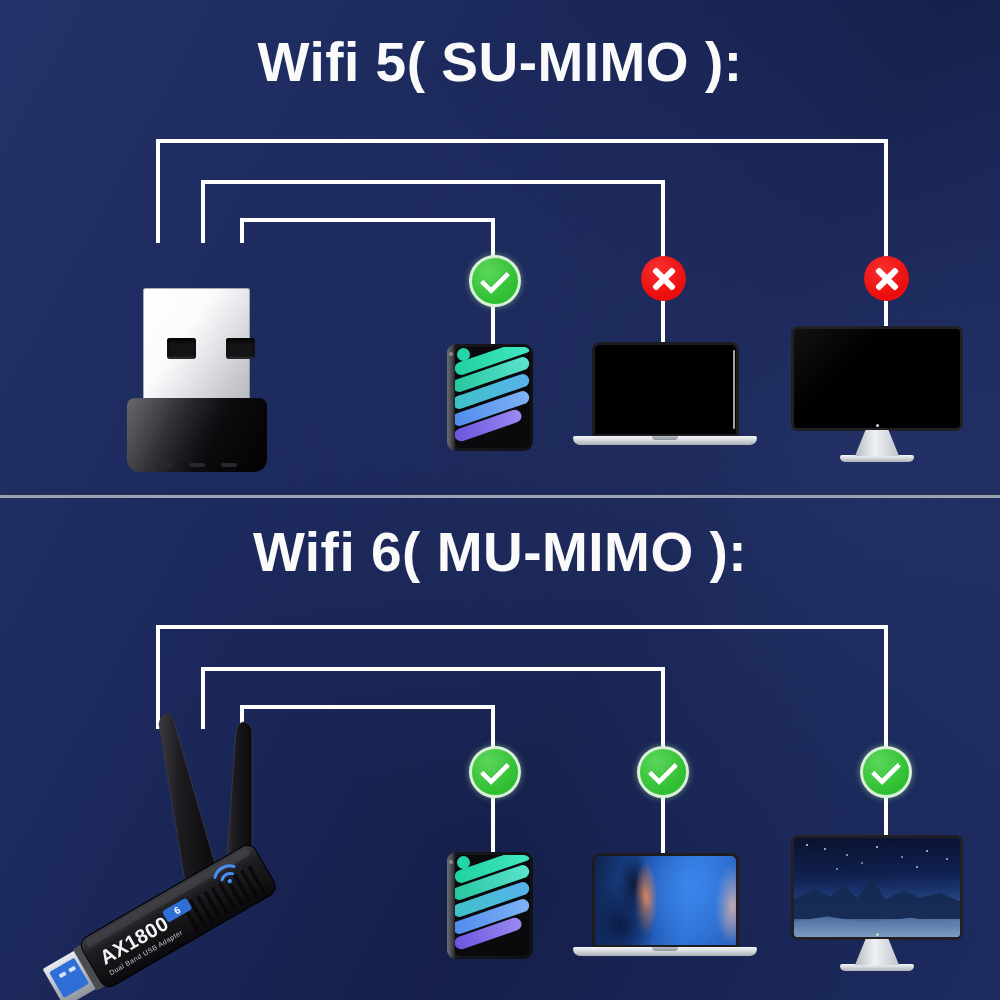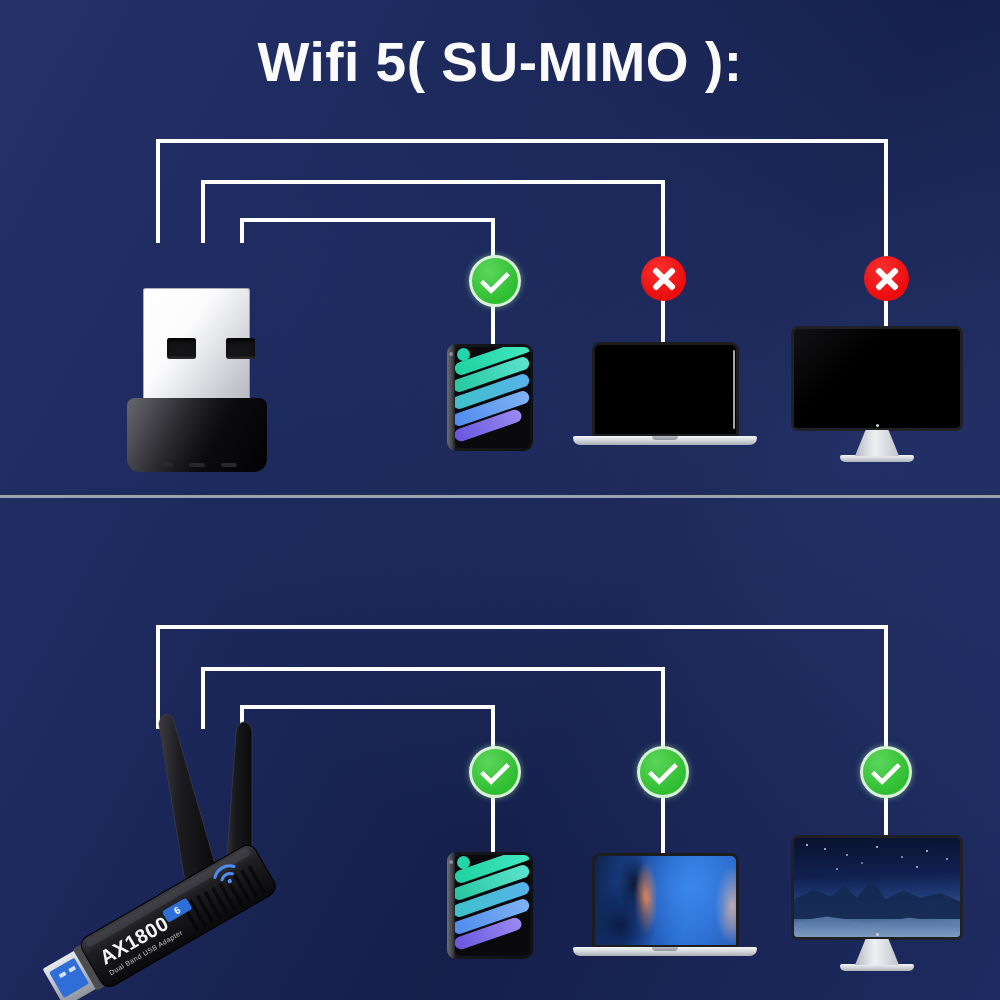--- a/index.html
+++ b/index.html
@@ -179,20 +179,21 @@
   <div class="monitor" style="left:791px;top:326px;">
     <div class="mon-screen">
         <i class="mon-dot"></i>
       </div>
     <div class="mon-stand"></div>
     <div class="mon-base"></div>
   </div>
 
   <div class="divider"></div>
 
+  <h1 class="title" style="top:520px;">Wifi 6( MU-MIMO ):</h1>
 
   <div class="line" style="left:156px;top:625px;width:732px;height:4px;"></div>
   <div class="line" style="left:156px;top:625px;width:4px;height:104px;"></div>
   <div class="line" style="left:884px;top:625px;width:4px;height:212px;"></div>
   <div class="line" style="left:201px;top:667px;width:464px;height:4px;"></div>
   <div class="line" style="left:201px;top:667px;width:4px;height:62px;"></div>
   <div class="line" style="left:661px;top:667px;width:4px;height:188px;"></div>
   <div class="line" style="left:240px;top:705px;width:255px;height:4px;"></div>
   <div class="line" style="left:240px;top:705px;width:4px;height:24px;"></div>
   <div class="line" style="left:491px;top:705px;width:4px;height:150px;"></div>

